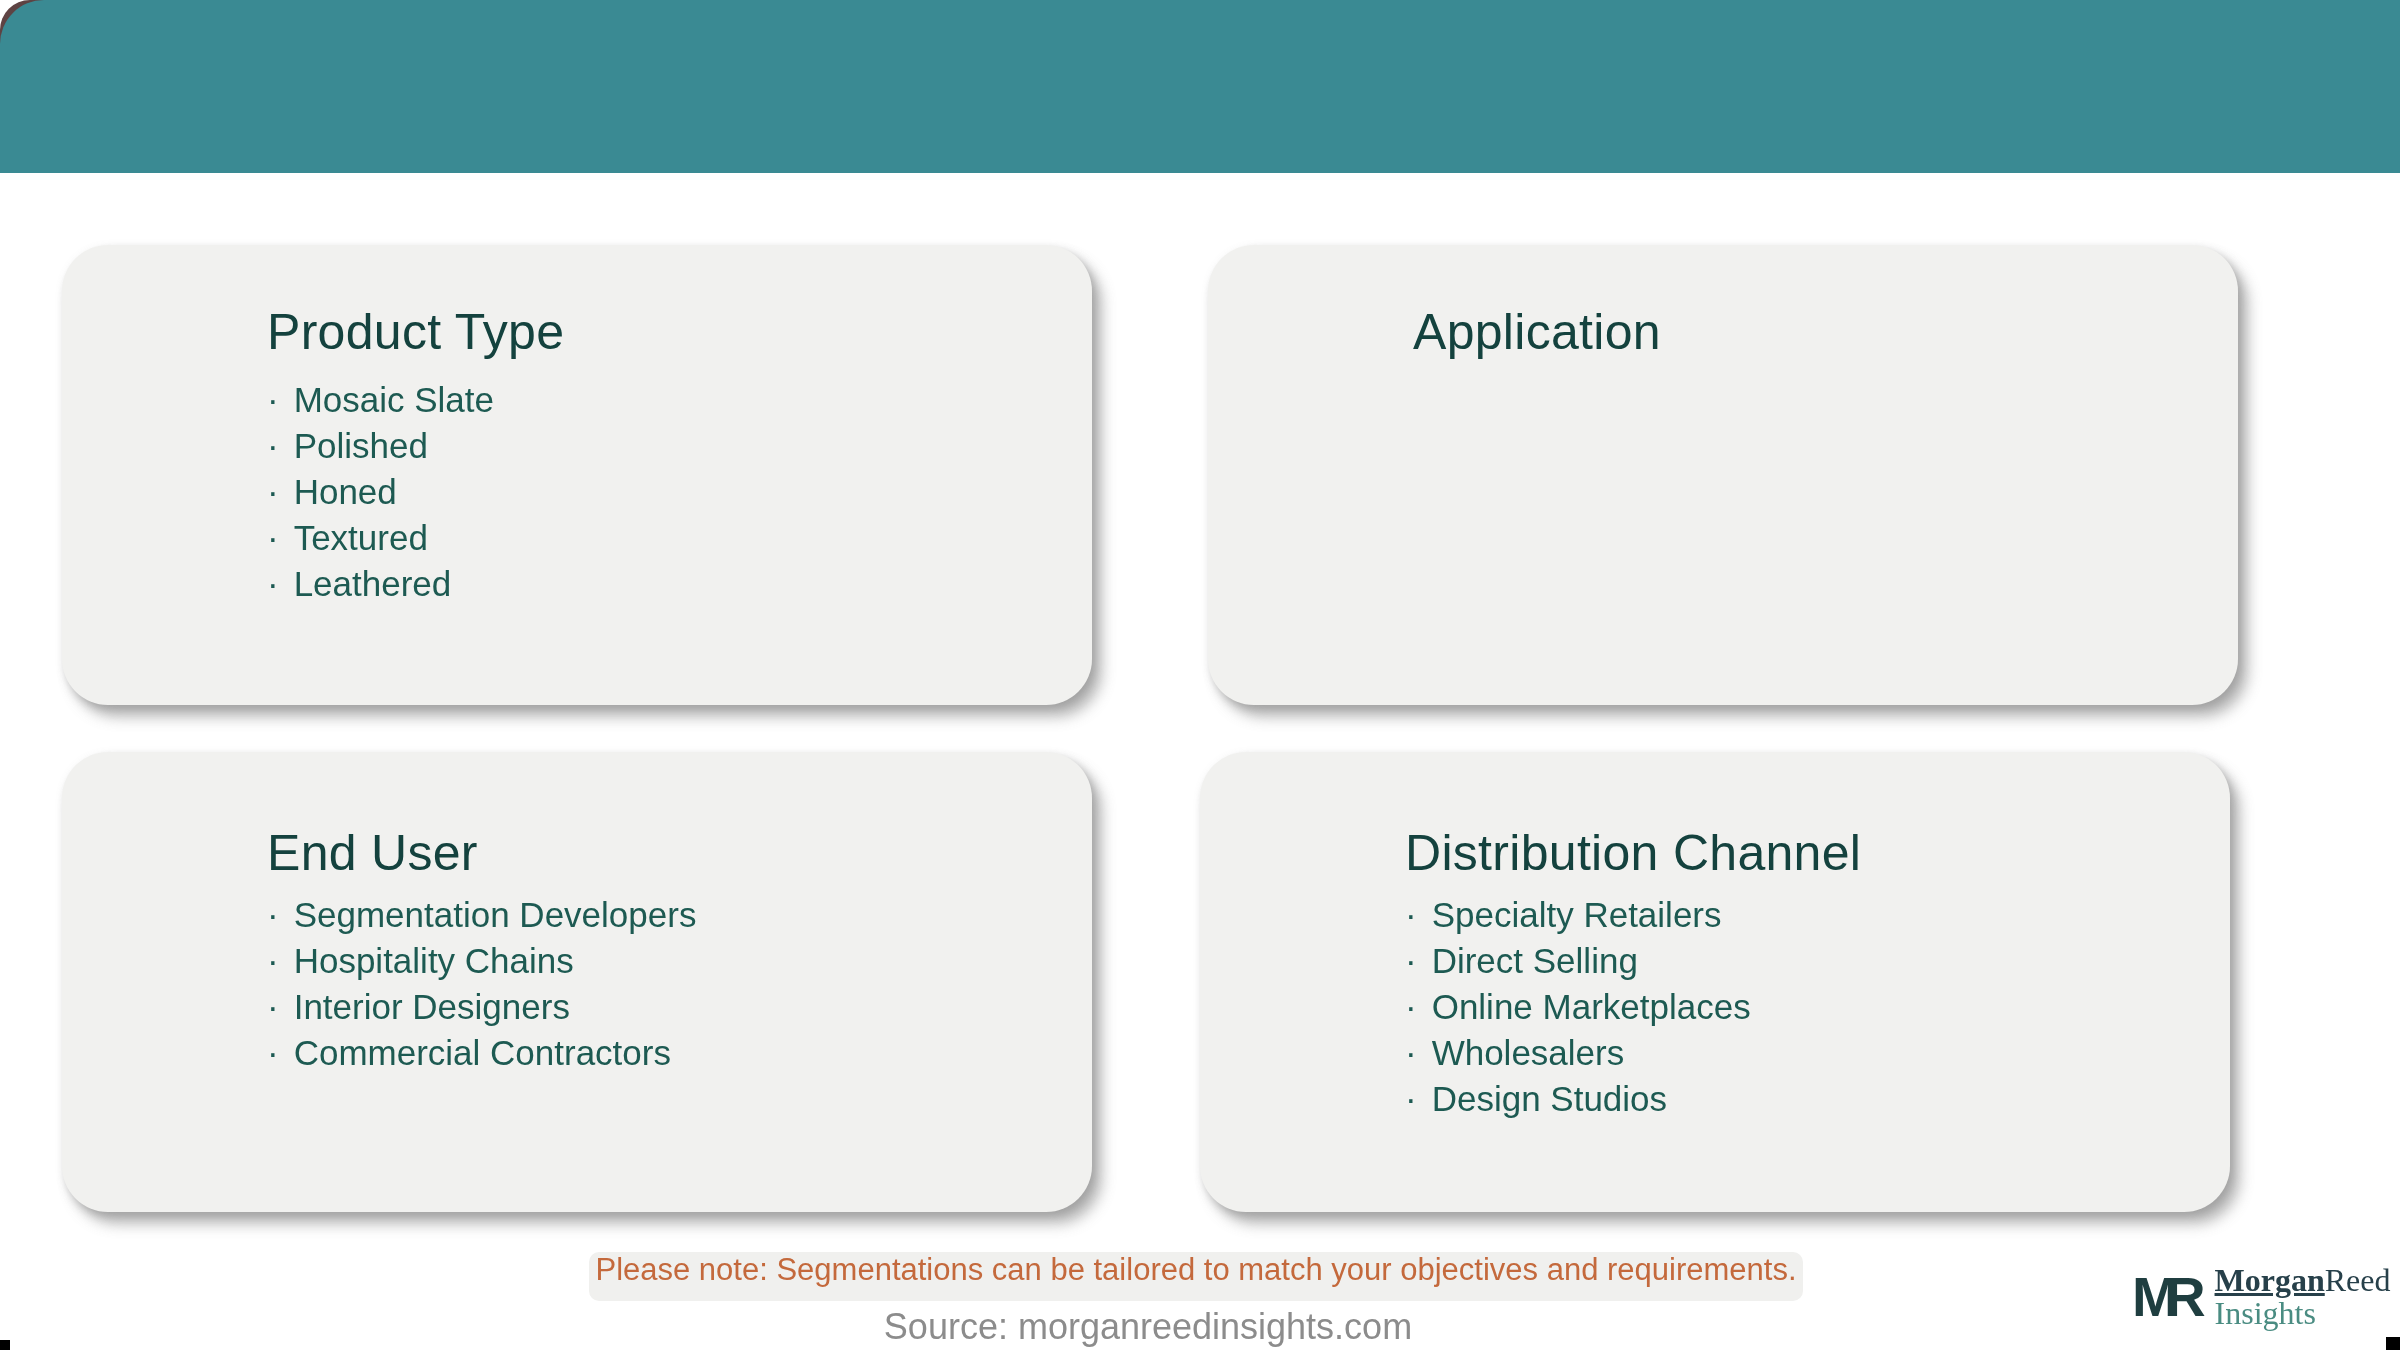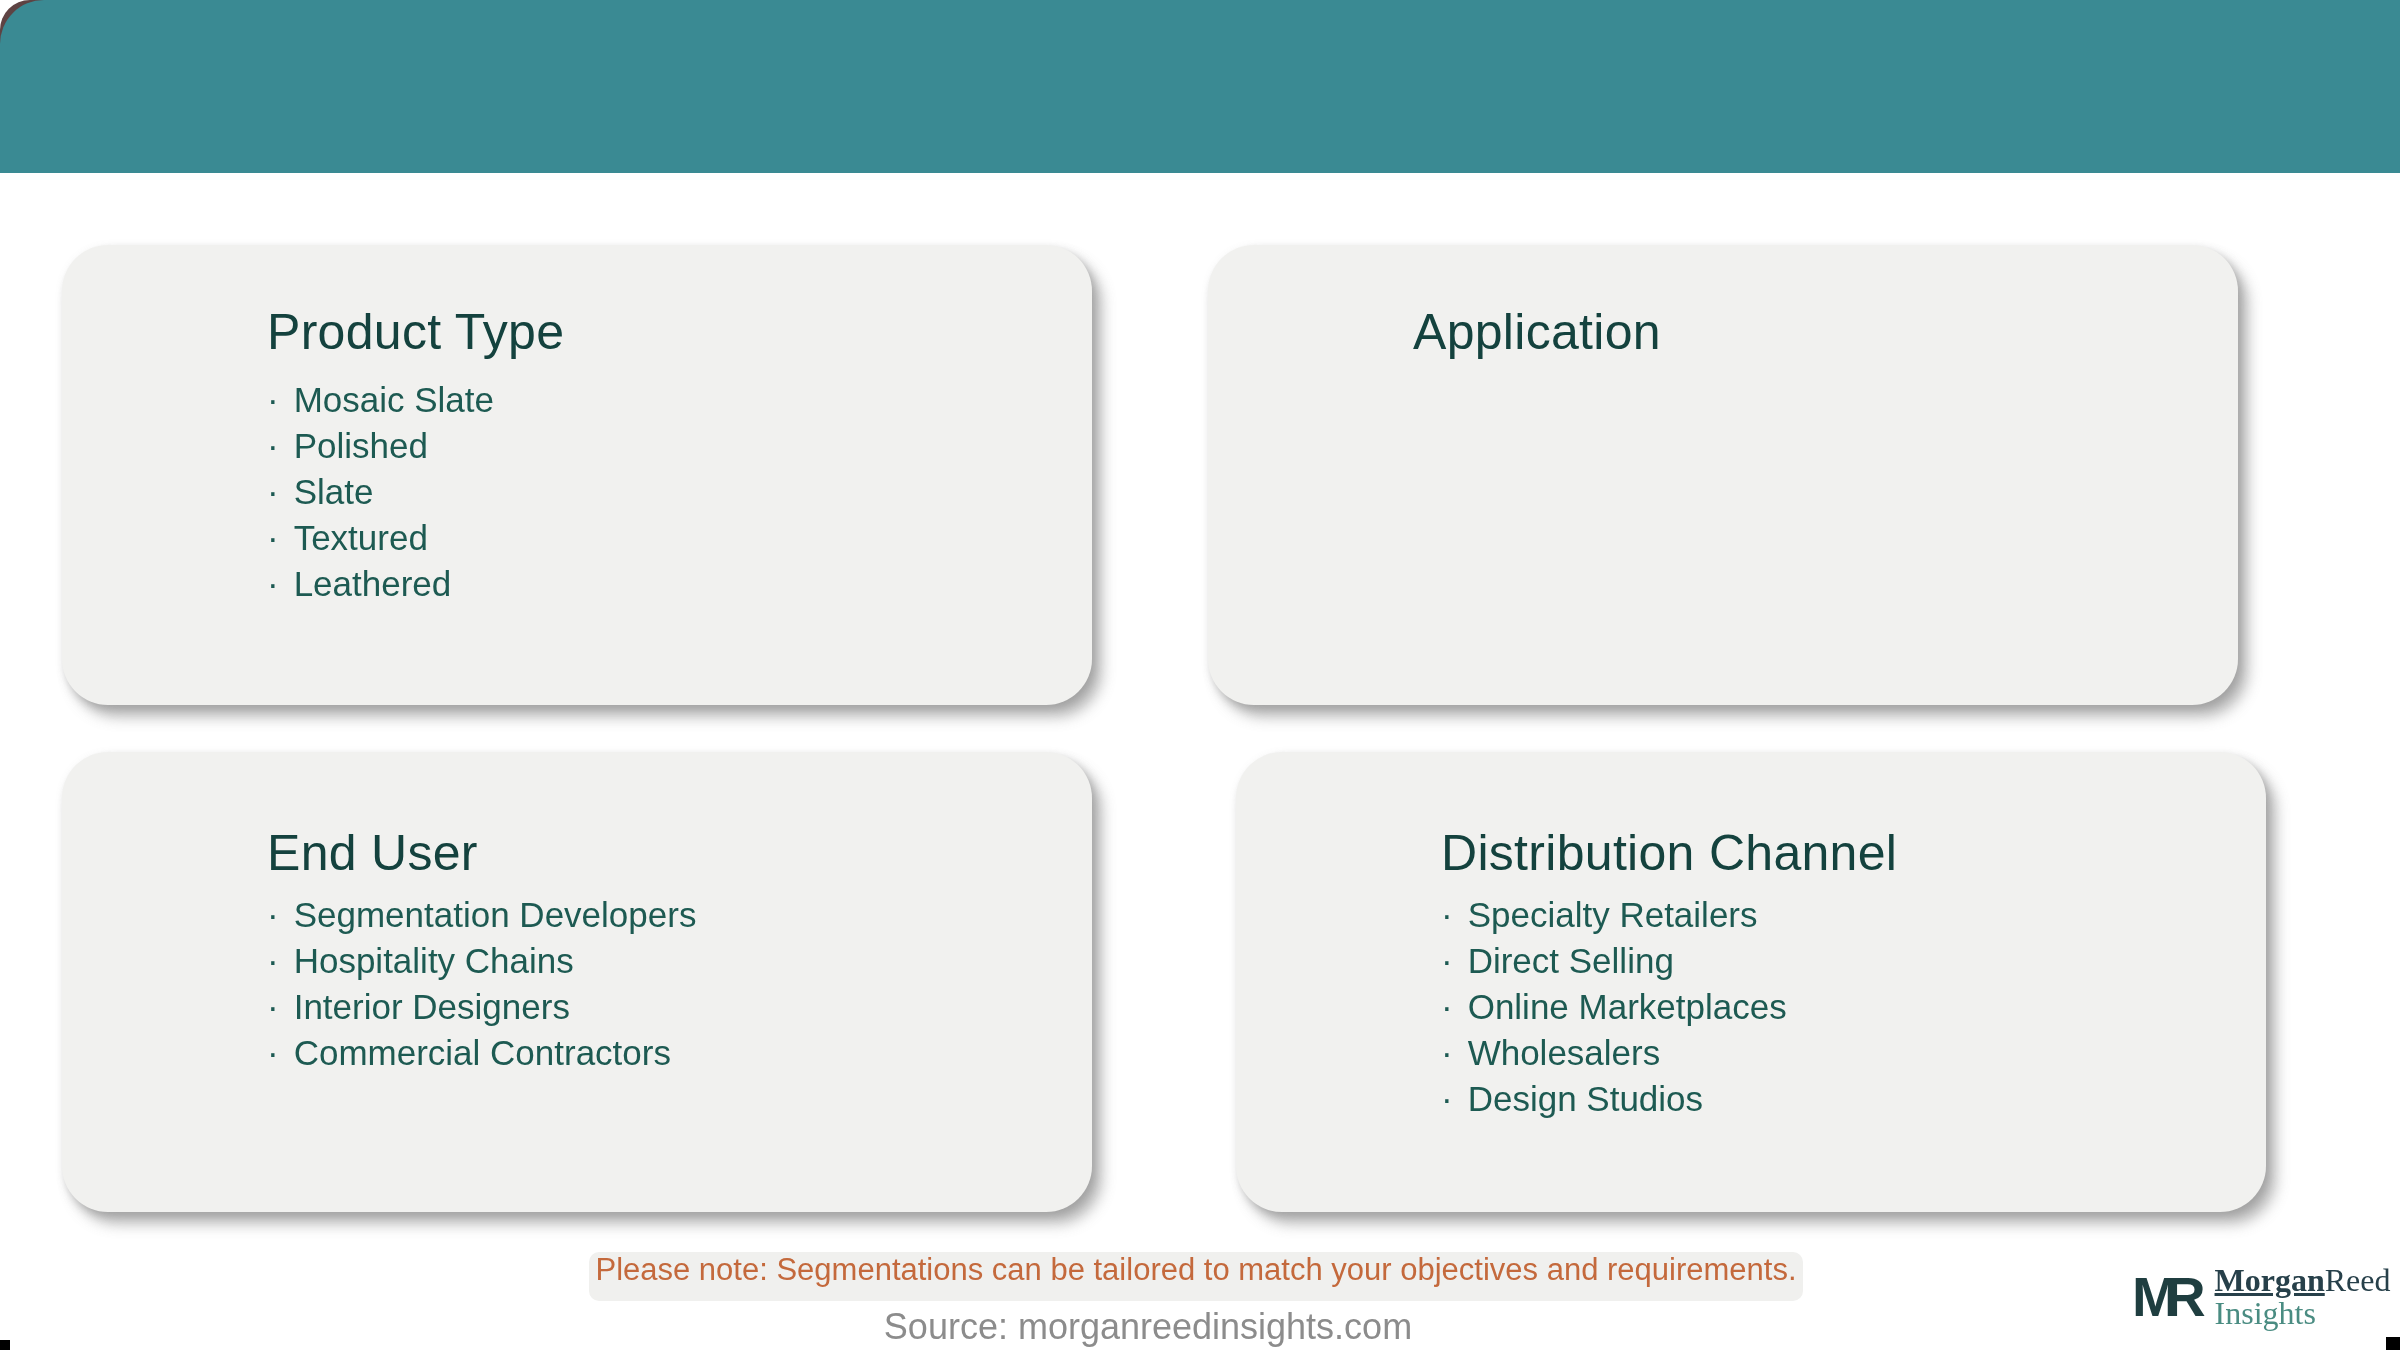--- a/index.html
+++ b/index.html
@@ -41,21 +41,21 @@
     width: 1030px; height: 460px;
     background: #f1f1ef;
     border-radius: 46px;
     box-shadow: 10px 12px 14px rgba(105,105,105,0.45), 3px 4px 8px rgba(120,120,120,0.35);
     box-sizing: border-box;
     z-index: 1;
   }
   .card-1 { left: 62px;   top: 245px; }
   .card-2 { left: 1208px; top: 245px; }
   .card-3 { left: 62px;   top: 752px; }
-  .card-4 { left: 1236px; top: 752px; }
+  .card-4 { left: 1200px; top: 752px; }
 
   .card-inner { padding: 58px 50px 0 205px; }
   .row2 .card-inner { padding-top: 72px; }
 
   .card-title {
     margin: 0 0 16px 0;
     font-size: 50px; font-weight: 400;
     color: #14423e;
     letter-spacing: 0.3px;
     white-space: nowrap;
@@ -123,21 +123,21 @@
 
   <div class="header"></div>
   <h1 class="page-title">Engineered Quartz Surface Market Segmentation</h1>
 
   <div class="card card-1 row1">
     <div class="card-inner">
       <h2 class="card-title">Product Type</h2>
       <ul class="bullet-list">
         <li>Mosaic Slate</li>
         <li>Polished</li>
-        <li>Slate</li>
+        <li>Honed</li>
         <li>Textured</li>
         <li>Leathered</li>
       </ul>
     </div>
   </div>
 
   <div class="card card-2 row1">
     <div class="card-inner">
       <h2 class="card-title">Application</h2>
     </div>

